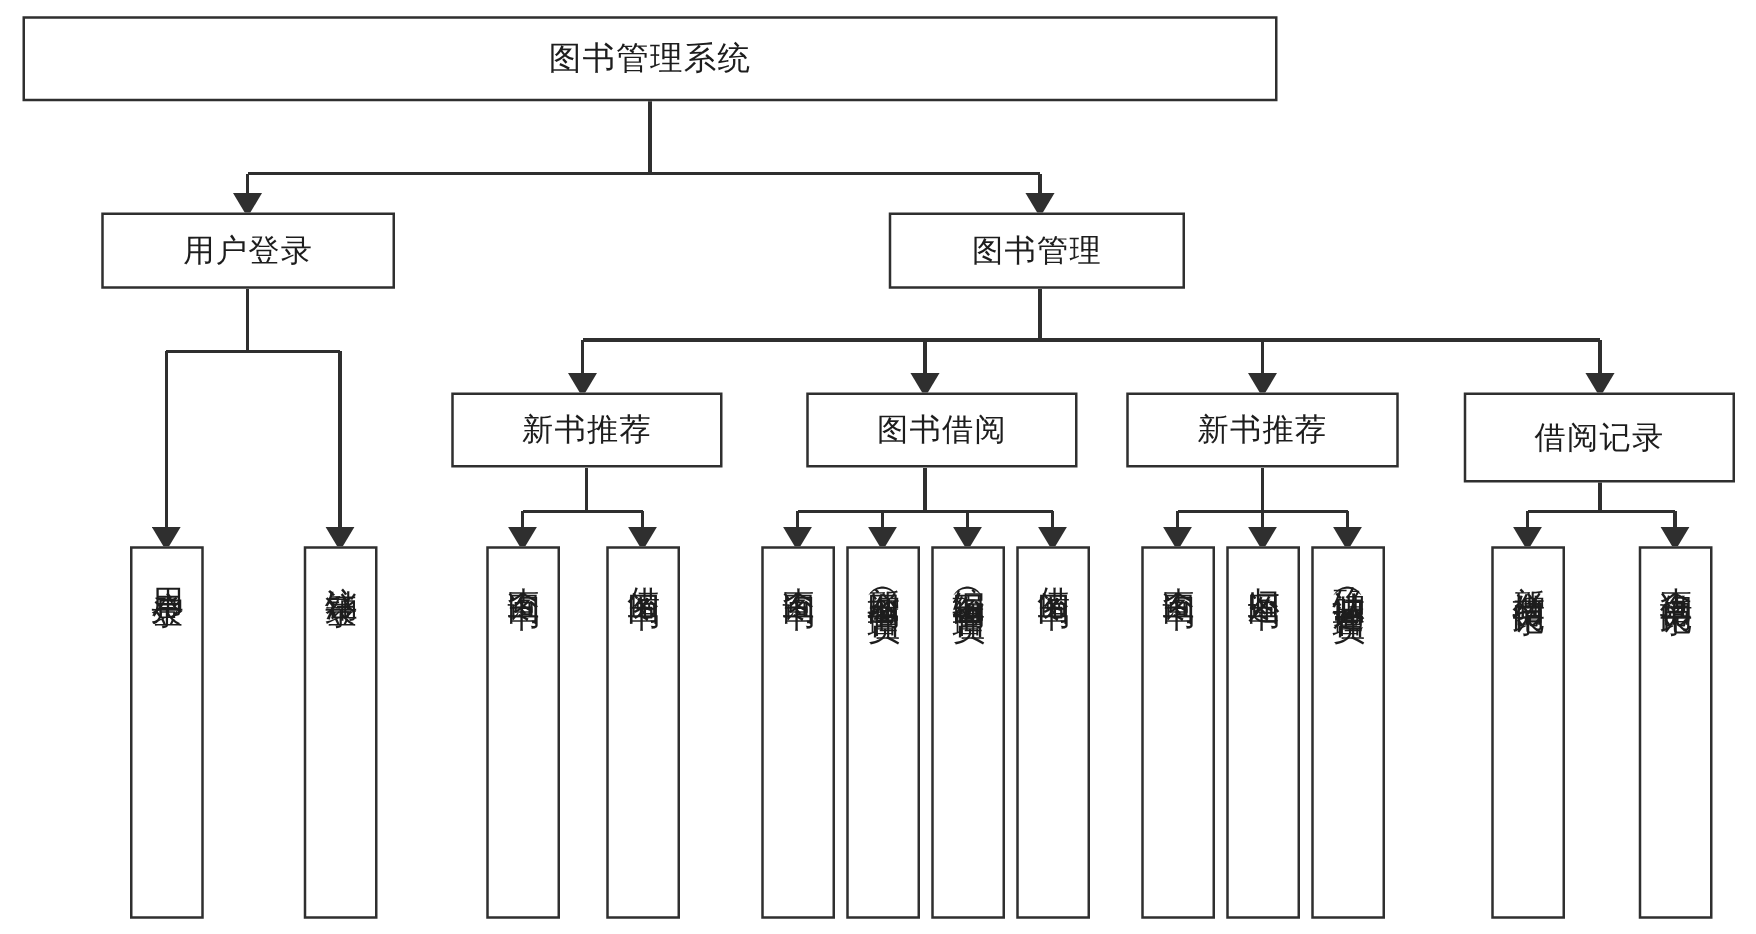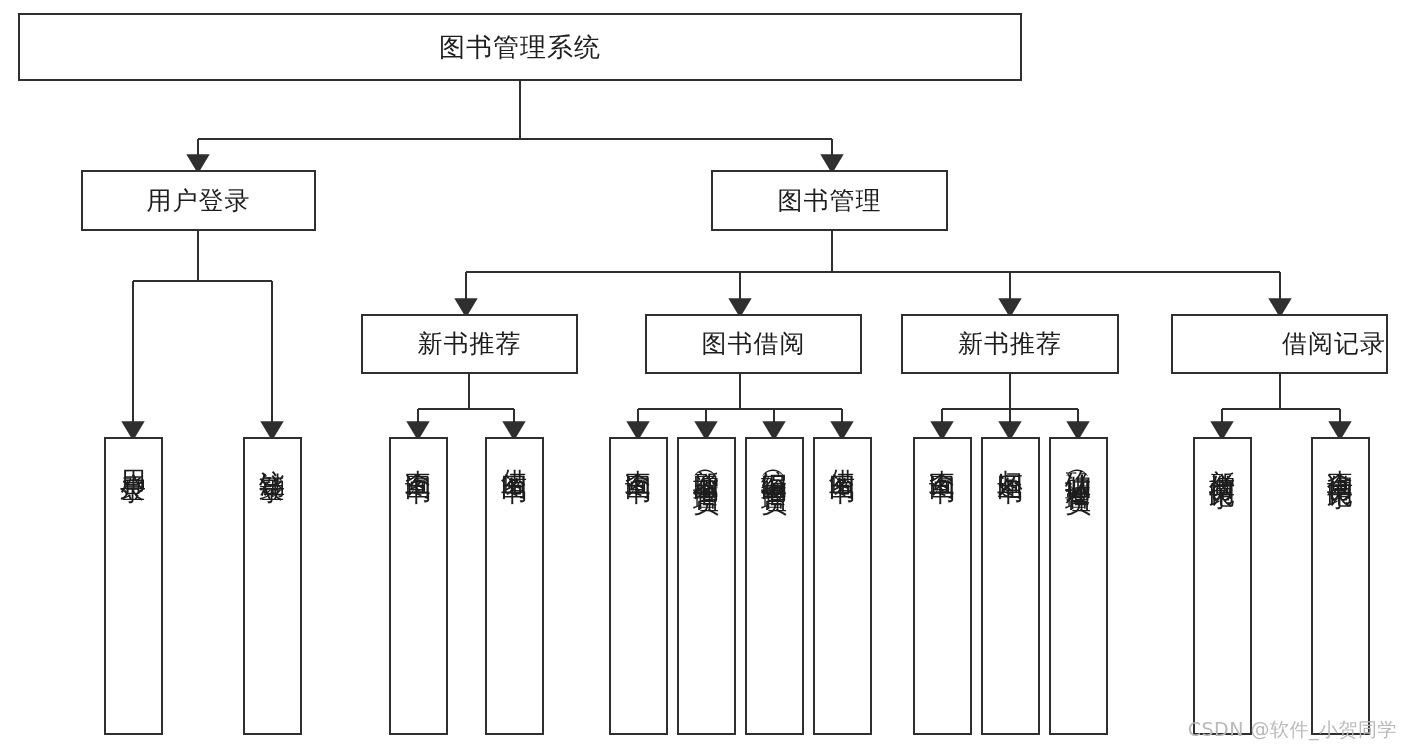--- a/index.html
+++ b/index.html
@@ -147,21 +147,21 @@
   </div>
 
   <div class="node lvl3 horiz" style="left:631px;top:314px;width:217px;height:60px;margin-left:14px;">
     <span class="label">图书借阅</span>
   </div>
 
   <div class="node lvl3 horiz" style="left:901px;top:314px;width:218px;height:60px;">
     <span class="label">新书推荐</span>
   </div>
 
-  <div class="node lvl3 horiz" style="left:1171px;top:314px;width:217px;height:60px;justify-content:flex-end;">
+  <div class="node lvl3 horiz" style="left:1171px;top:314px;width:217px;height:72px;">
     <span class="label">借阅记录</span>
   </div>
 
   <div class="node vert" style="left:104px;top:437px;width:59px;height:298px;">
     <span class="label">用户登录</span>
   </div>
   <div class="node vert" style="left:243px;top:437px;width:59px;height:298px;">
     <span class="label">注销登录</span>
   </div>
 
@@ -195,15 +195,14 @@
     <span class="label">确认归还（管理员）</span>
   </div>
 
   <div class="node vert" style="left:1193px;top:437px;width:59px;height:298px;">
     <span class="label">新增借阅记录</span>
   </div>
   <div class="node vert" style="left:1311px;top:437px;width:59px;height:298px;">
     <span class="label">查询借阅记录</span>
   </div>
 
-  <div id="watermark">CSDN @软件_小贺同学</div>
 
 </div>
 
 </body></html>

